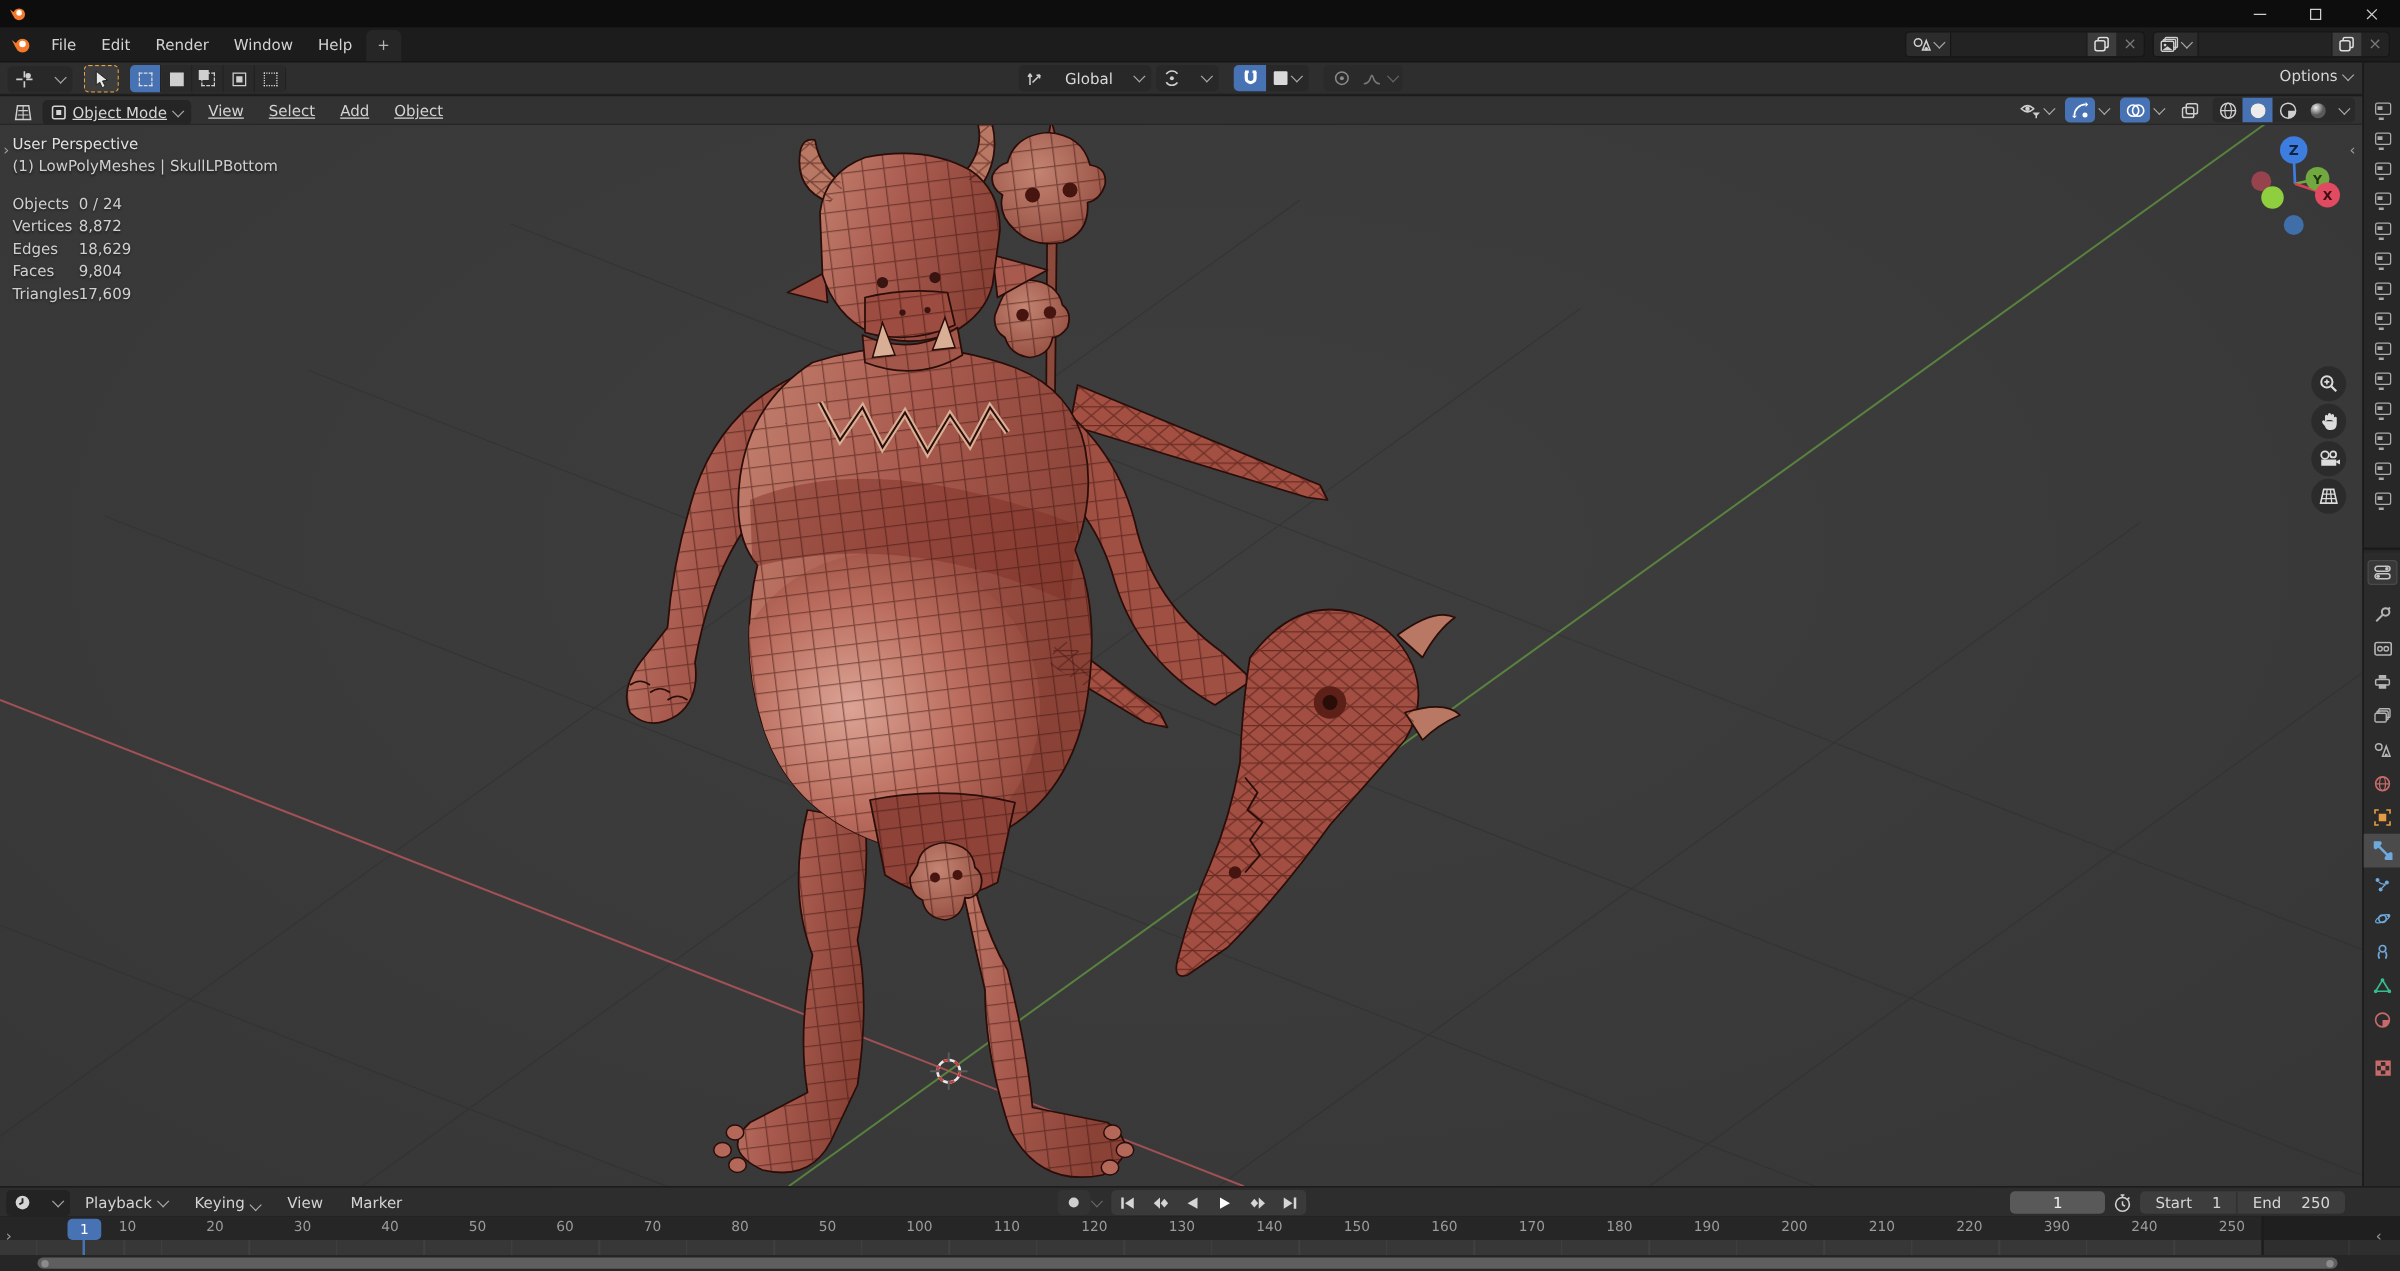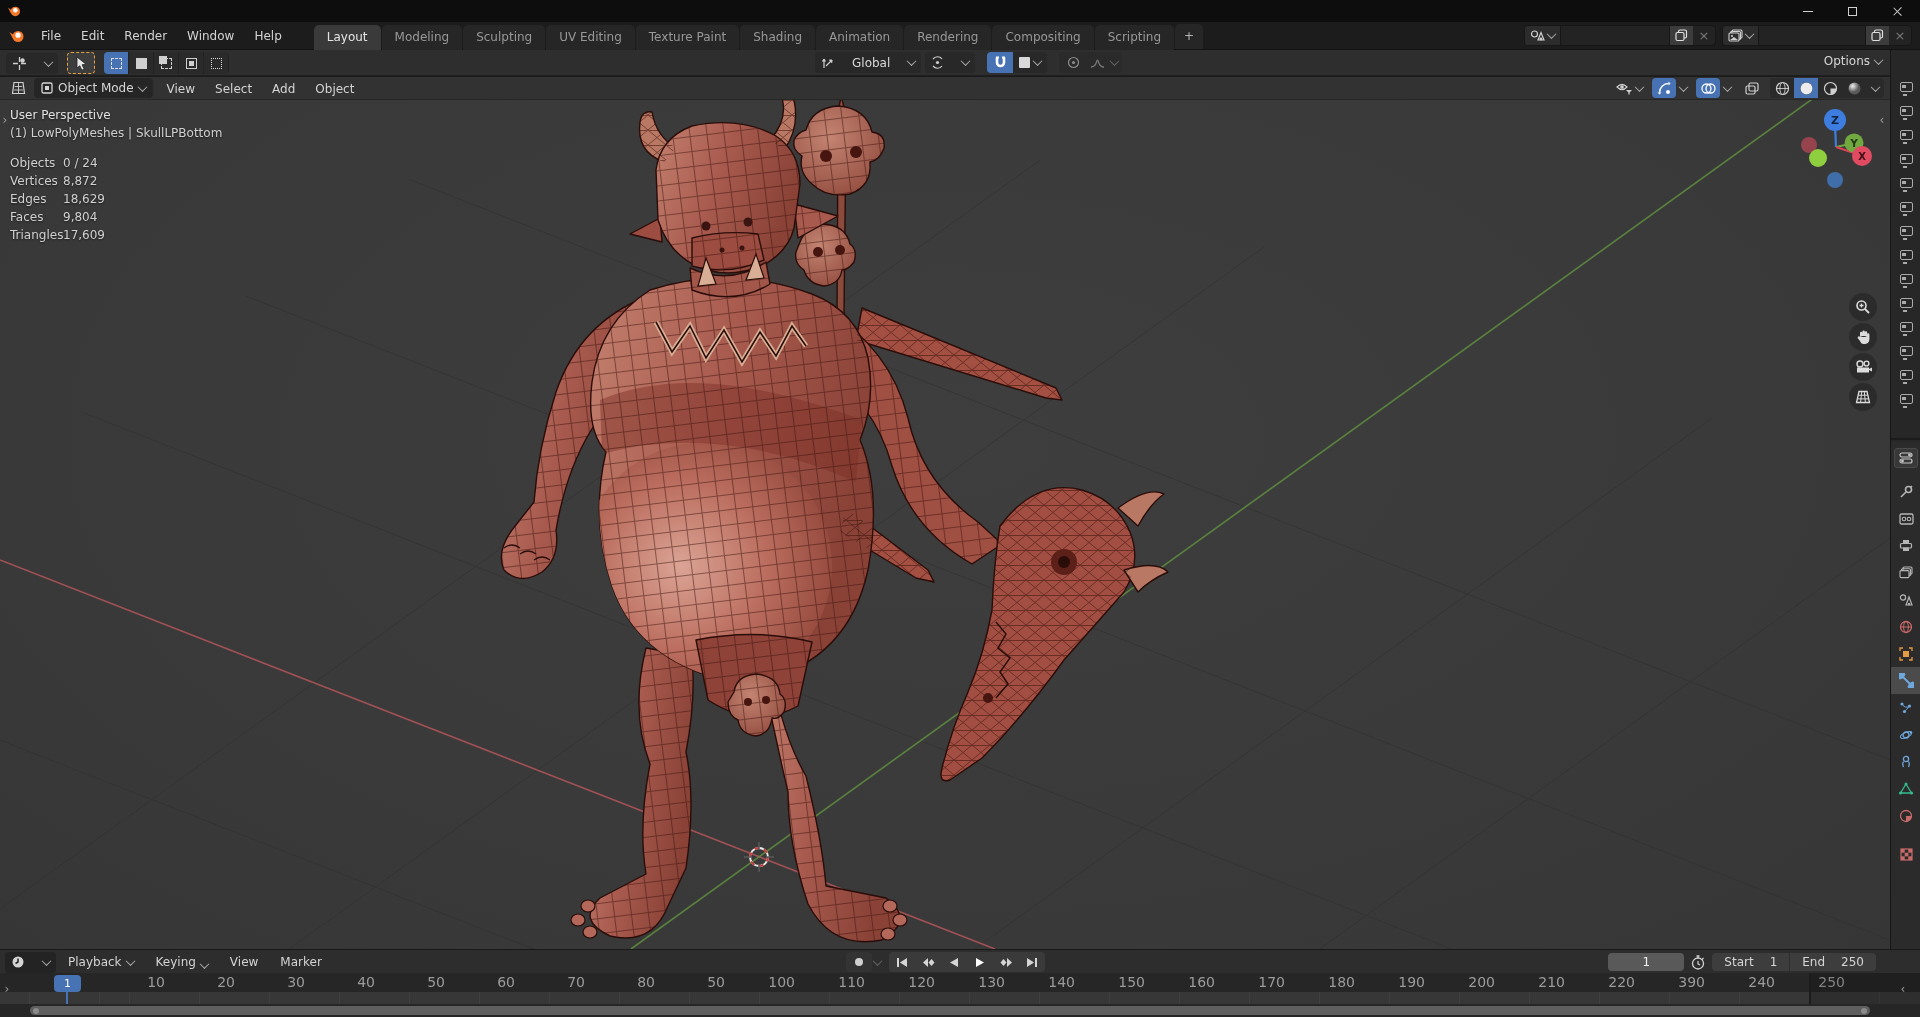--- a/index.html
+++ b/index.html
@@ -57,21 +57,21 @@
   .sq.inv::before { content:""; position:absolute; left:2px; top:2px; width:5px; height:5px; background:#cfcfcf; }
   .trcenter { position:absolute; left:815px; top:2px; display:flex; align-items:center; gap:4px; }
   .trcenter .lbl { color:#d8d8d8; }
   .magbtn { width:26px; height:21px; background:#4772b3; border-radius:4px 0 0 4px; display:flex; align-items:center; justify-content:center; }
   .snaptgt { display:flex; align-items:center; gap:4px; background:#282828; border-radius:0 4px 4px 0; height:21px; padding:0 6px; }
   .propgrp { display:flex; align-items:center; background:#2a2a2a; border-radius:4px; height:21px; padding:0 4px; gap:4px; margin-left:8px; }
   .tr-options { position:absolute; right:8px; top:4px; display:flex; align-items:center; gap:5px; color:#d5d5d5; }
 
   
   .vhead { position:absolute; left:0; top:77px; width:1890px; height:23px; background:#323232; border-bottom:1px solid #262626; }
-  .vhleft { position:absolute; left:6px; top:1px; display:flex; align-items:flex-start; gap:4px; }
+  .vhleft { position:absolute; left:6px; top:1px; display:flex; align-items:flex-end; gap:4px;text-decoration:underline; }
   .modebtn { display:flex; align-items:center; gap:5px; background:#252525; border-radius:4px; height:20px; padding:0 7px; }
   .vmenu { display:flex; }
   .vhright { position:absolute; right:6px; top:1px; display:flex; align-items:center; gap:6px; }
   .hbtn { display:flex; align-items:center; gap:3px; background:transparent; border-radius:4px; height:20px; padding:0 3px; }
   .hbtn.on { background:#4772b3; }
   .shadegrp { display:flex; align-items:center; background:#2a2a2a; border-radius:4px; overflow:hidden; height:20px; }
   .shbtn { width:24px; height:20px; display:flex; align-items:center; justify-content:center; }
   .shbtn.on { background:#4772b3; }
 
   
@@ -106,21 +106,21 @@
   .tlh-center { position:absolute; left:846px; top:2px; display:flex; align-items:center; gap:8px; }
   .transport { display:flex; background:#3a3a3a; border-radius:4px; overflow:hidden; }
   .tbtn { width:26px; height:20px; display:flex; align-items:center; justify-content:center; }
   .tlh-right { position:absolute; right:44px; top:3px; display:flex; align-items:center; gap:7px; }
   .framefield { width:76px; height:18px; background:#595959; border-radius:4px; color:#f0f0f0; display:flex; align-items:center; justify-content:center; }
   .rangegrp { display:flex; height:18px; background:#3d3d3d; border-radius:4px; overflow:hidden; }
   .rangeseg { display:flex; align-items:center; gap:16px; padding:0 12px; }
   .rangeseg + .rangeseg { border-left:1px solid #2e2e2e; }
   .tl-ruler { position:absolute; left:0; top:973px; width:1920px; height:19px; background:#262626; }
   .rnums { position:absolute; left:95px; top:0; display:flex; }
-  .rnum { width:70px; text-align:right; color:#9b9b9b; font-size:14px; line-height:18px; }
+  .rnum { width:70px; text-align:left; color:#9b9b9b; font-size:11px; line-height:18px; }
   .tl-track { position:absolute; left:0; top:992px; width:1920px; height:12px; background:#373737;
     background-image:repeating-linear-gradient(90deg,#404040 0 1px,transparent 1px 70px); background-position:129px 0; }
   .endline { position:absolute; left:1809px; top:973px; width:2px; height:31px; background:#1c1c1c; }
   .afterend { position:absolute; left:1811px; top:973px; width:109px; height:31px; background:rgba(0,0,0,.16); }
   .playhead { position:absolute; left:54px; top:975px; width:27px; height:17px; background:#4772b3; border-radius:4px; color:#fff; font-size:11px; display:flex; align-items:center; justify-content:center; }
   .playline { position:absolute; left:66px; top:992px; width:2px; height:12px; background:#4772b3; }
   .tl-scroll { position:absolute; left:0; top:1004px; width:1920px; height:13px; background:#262626; }
   .thumb { position:absolute; left:30px; top:2px; width:1840px; height:9px; background:#5f5f5f; border-radius:5px; }
   .thumb::before,.thumb::after { content:""; position:absolute; top:1.5px; width:6px; height:6px; border-radius:50%; background:#8b8b8b; }
   .thumb::before { left:3px; } .thumb::after { right:3px; }
@@ -161,33 +161,20 @@
           <path d="M1,3 L7,7.5 L4,9 Z" fill="#f5792a"></path>
         </svg>
     </span>
     <div style="display:flex">
 
     <div class="menu-item">File</div>
         <div class="menu-item">Edit</div>
         <div class="menu-item">Render</div>
         <div class="menu-item">Window</div>
         <div class="menu-item">Help</div>
-      </div>
-    <div class="wtabs">
-
-    <div class="wtab active">Layout</div>
-        <div class="wtab">Modeling</div>
-        <div class="wtab">Sculpting</div>
-        <div class="wtab">UV Editing</div>
-        <div class="wtab">Texture Paint</div>
-        <div class="wtab">Shading</div>
-        <div class="wtab">Animation</div>
-        <div class="wtab">Rendering</div>
-        <div class="wtab">Compositing</div>
-        <div class="wtab">Scripting</div>
       </div>
     <div class="wtab-add" style="margin-left:1px;align-self:flex-end">+</div>
 
     <div class="idsel" id="scene-sel">
       <span class="seg-icon">
         <svg width="15" height="13" viewBox="0 0 15 13">
             <circle cx="4.5" cy="5" r="3" fill="none" stroke="#cfcfcf" stroke-width="1.2"></circle>
             <path d="M8,11 L11,3.5 L14,11 Z" fill="none" stroke="#cfcfcf" stroke-width="1.2"></path>
             <circle cx="11" cy="10" r="1.4" fill="#cfcfcf"></circle>
           </svg>

